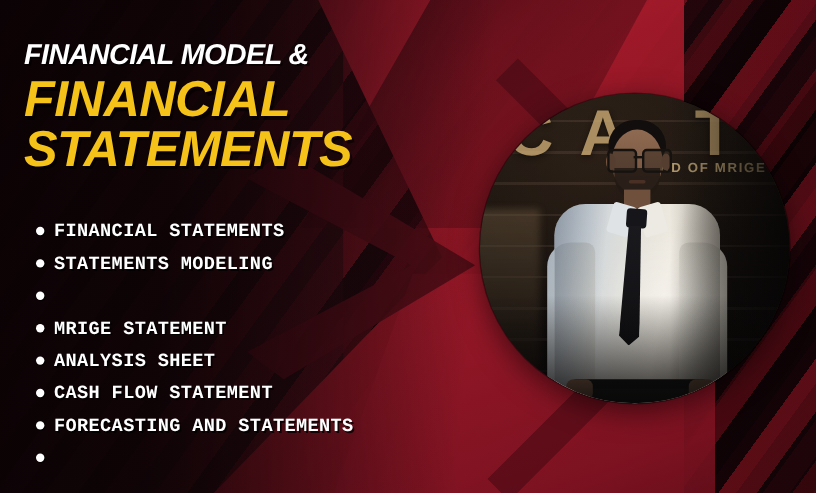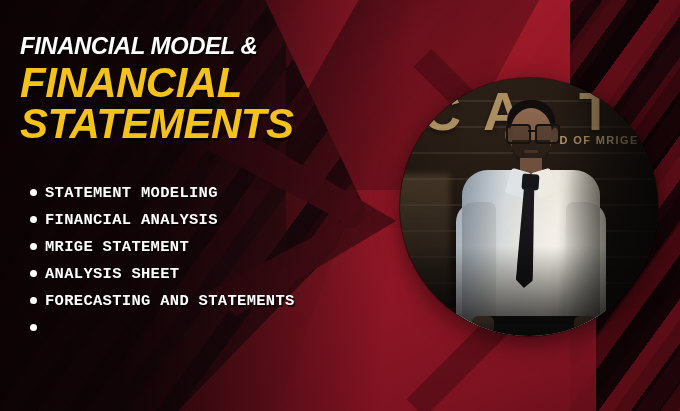--- a/index.html
+++ b/index.html
@@ -375,36 +375,43 @@
 
   <div class="headings">
     <div class="title-line title-white">FINANCIAL MODEL &amp;</div>
     <div class="title-line title-yellow">FINANCIAL</div>
     <div class="title-line title-yellow second">STATEMENTS</div>
   </div>
 
   <div class="bullets">
     <div class="bullet-row">
       <span class="bullet-dot"></span>
-      <span class="bullet-text">STATEMENT MODELING</span>
-    </div>
-    <div class="bullet-row">
-      <span class="bullet-dot"></span>
-      <span class="bullet-text">FINANCIAL ANALYSIS</span>
+      <span class="bullet-text">FINANCIAL STATEMENTS</span>
+    </div>
+    <div class="bullet-row">
+      <span class="bullet-dot"></span>
+      <span class="bullet-text">STATEMENTS MODELING</span>
+    </div>
+    <div class="bullet-row">
+      <span class="bullet-dot"></span>
     </div>
     <div class="bullet-row">
       <span class="bullet-dot"></span>
       <span class="bullet-text">MRIGE STATEMENT</span>
     </div>
     <div class="bullet-row">
       <span class="bullet-dot"></span>
       <span class="bullet-text">ANALYSIS SHEET</span>
     </div>
     <div class="bullet-row">
       <span class="bullet-dot"></span>
+      <span class="bullet-text">CASH FLOW STATEMENT</span>
+    </div>
+    <div class="bullet-row">
+      <span class="bullet-dot"></span>
       <span class="bullet-text">FORECASTING AND STATEMENTS</span>
     </div>
     <div class="bullet-row">
       <span class="bullet-dot"></span>
       <span class="bullet-text"></span>
     </div>
   </div>
 
 </div>
 

